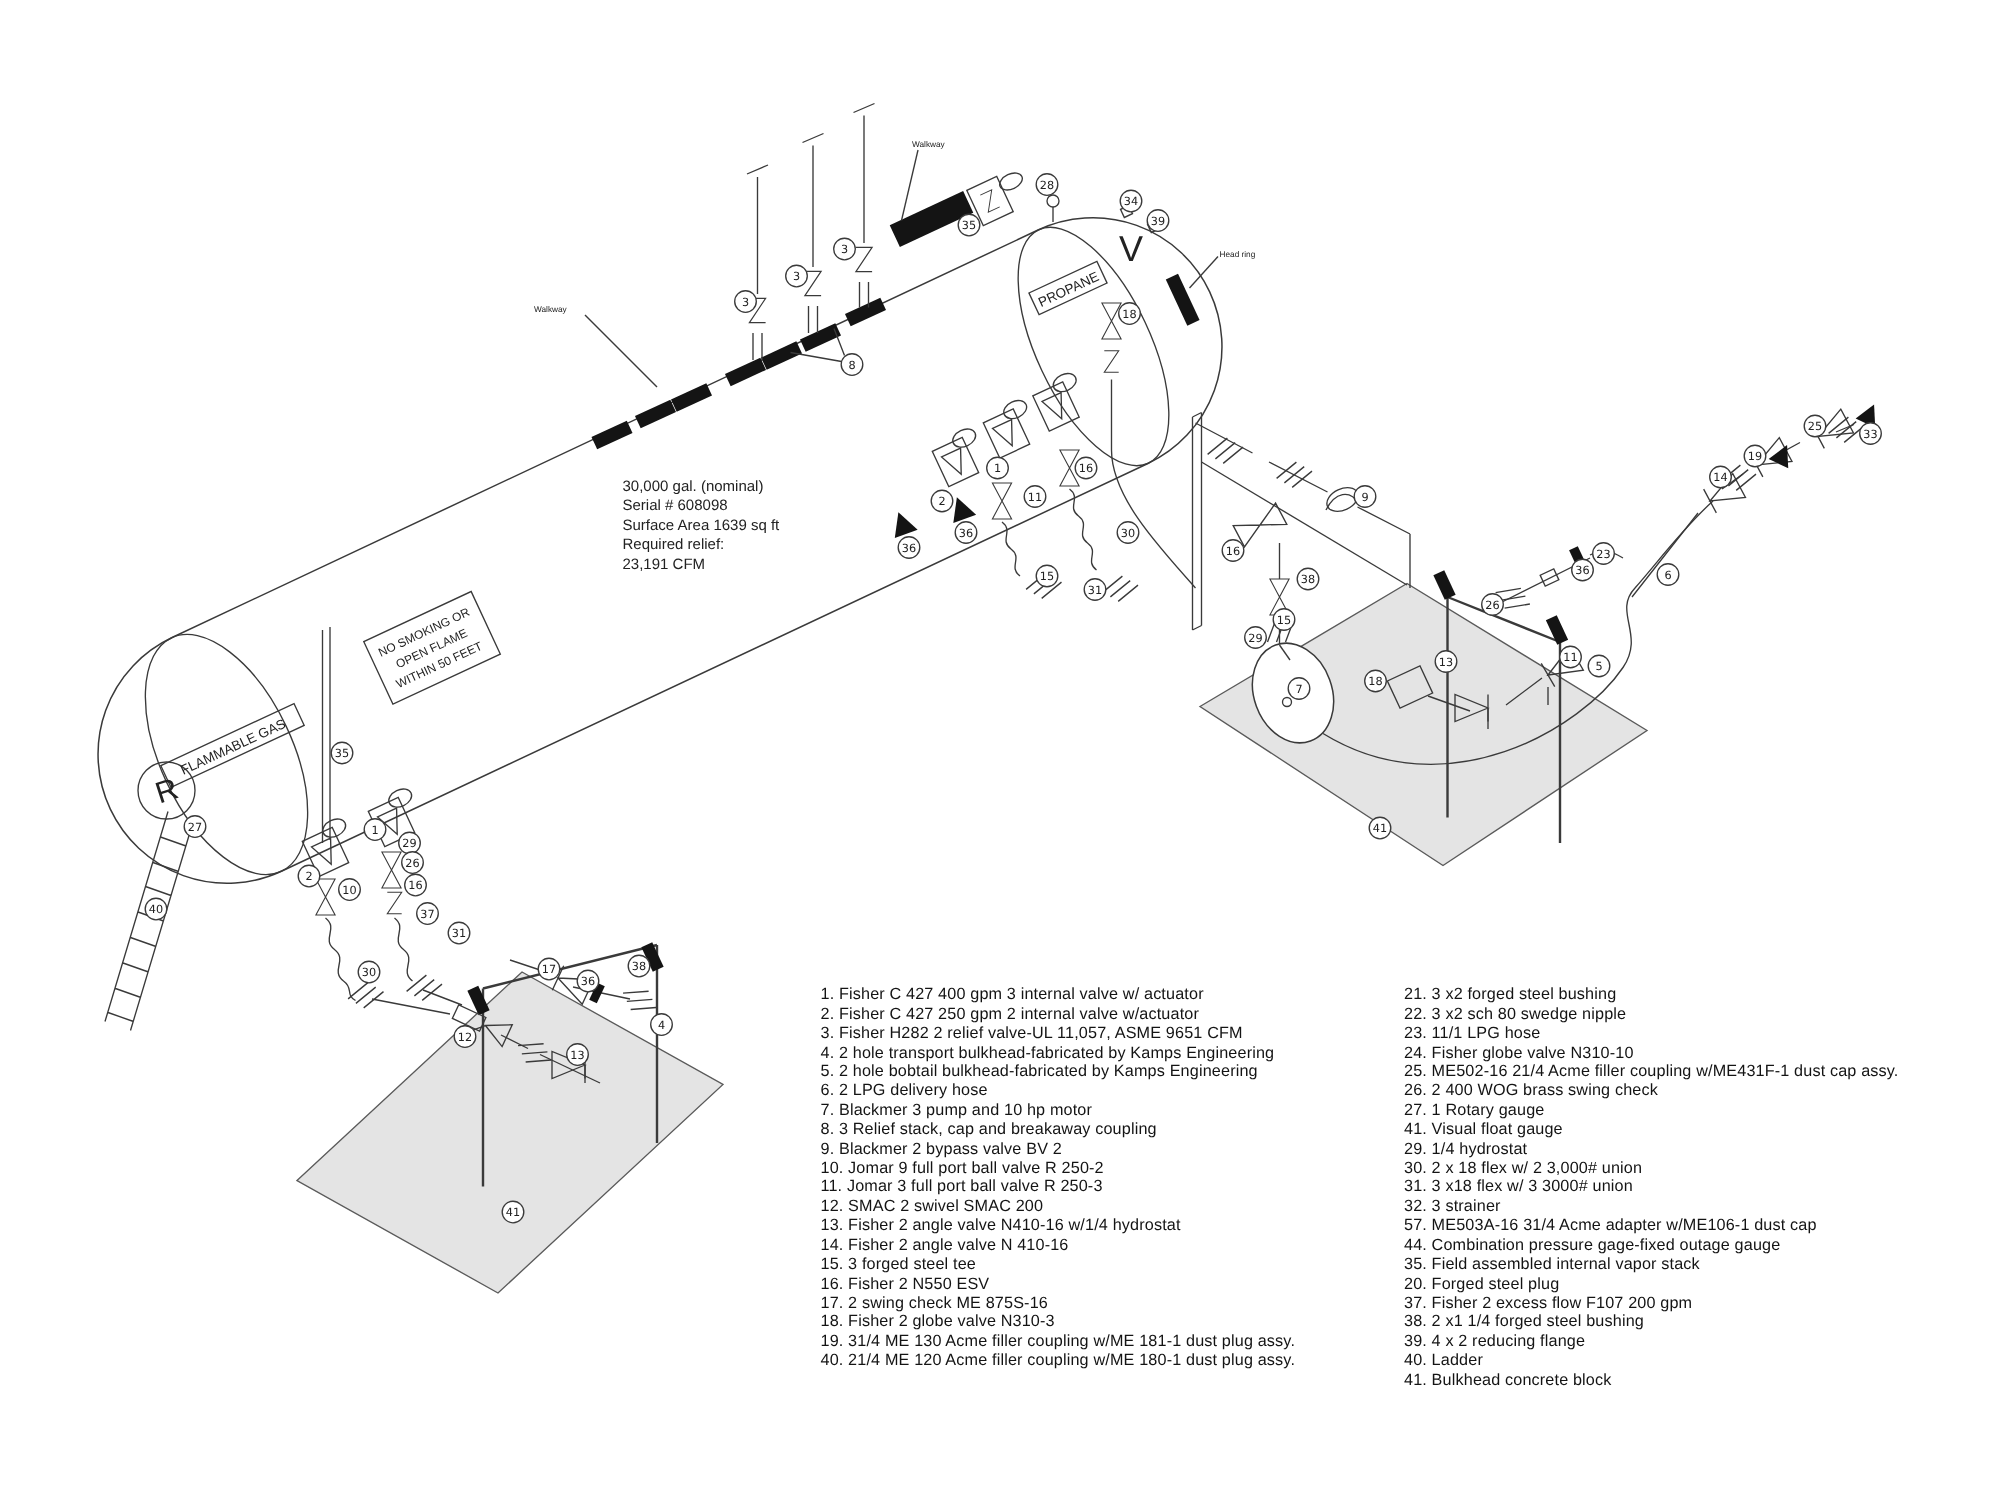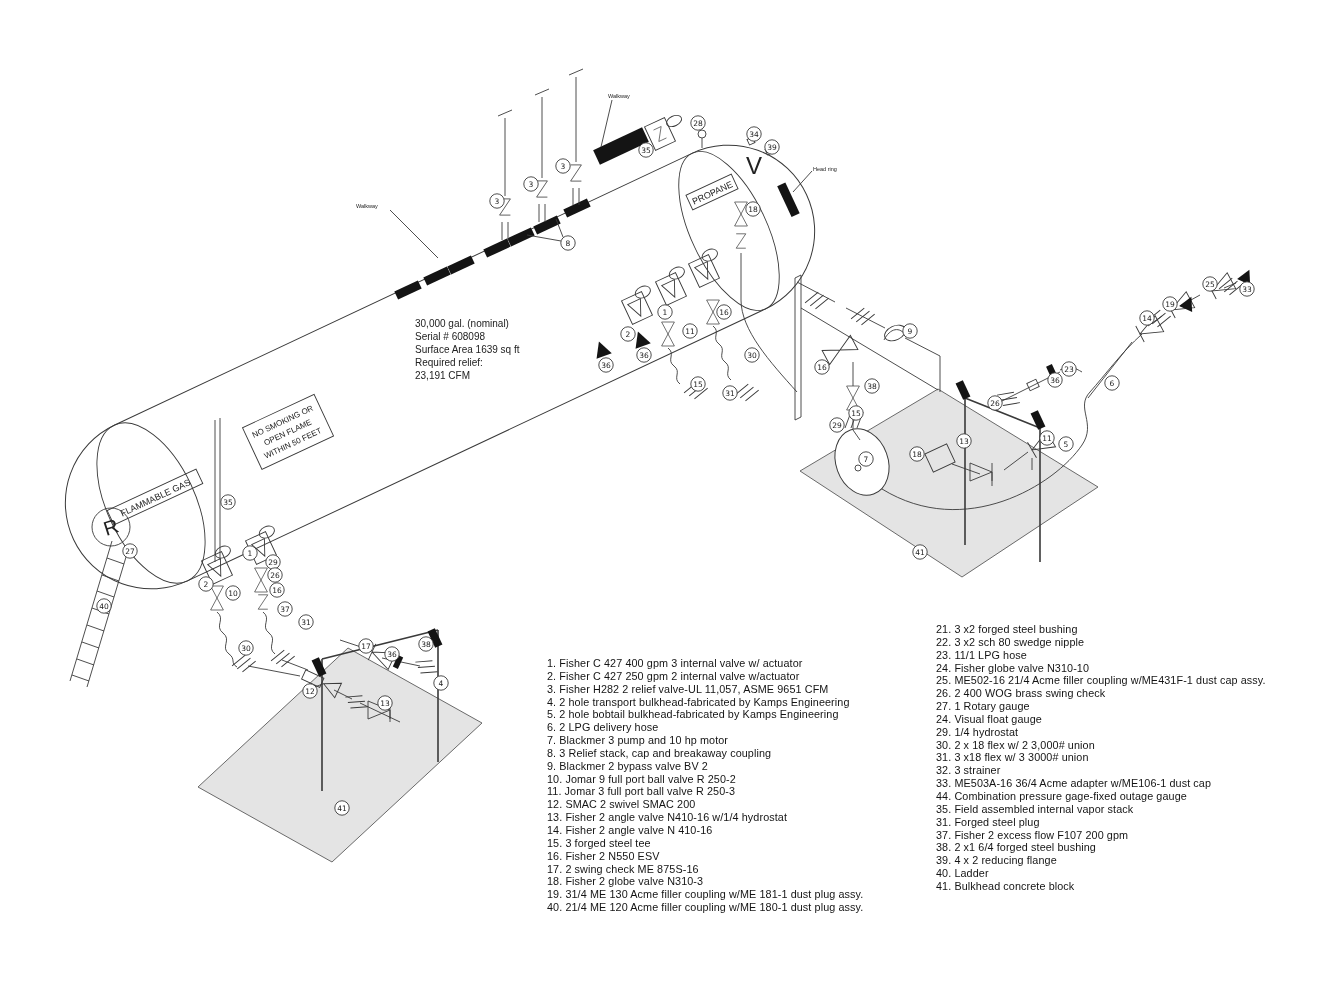--- a/index.html
+++ b/index.html
@@ -14,21 +14,21 @@
   .t9{font:9px "Liberation Sans",sans-serif;fill:#222;}
   .t8{font:8px "Liberation Sans",sans-serif;fill:#222;}
   .t6{font:5.5px "Liberation Sans",sans-serif;fill:#222;}
   .tV{font:24px "Liberation Sans",sans-serif;fill:#222;}
   .tR{font:20px "Liberation Sans",sans-serif;fill:#222;}
   .callout-circle{fill:#fff;stroke:#3a3a3a;stroke-width:0.9;}
   .callout-num{font:7.5px "DejaVu Sans",sans-serif;text-anchor:middle;fill:#222;}
   .legend{position:absolute;color:#141414;font:10.8px/12.85px "Liberation Sans",sans-serif;
           letter-spacing:.1px;white-space:nowrap;}
   .legend-left{left:527px;top:657px;width:340px;margin-left:20px;}
-  .legend-right{left:936px;top:623px;width:340px;}
+  .legend-right{left:936px;top:657px;width:340px;}
 </style>
 </head>
 <body>
 
 <div class="stage">
 <svg width="1331" height="992" viewBox="0 0 1331 992">
   <defs>
     <g id="sym-union">
           <path class="ln" d="M-2,-8 L-8,8 M4,-8 L-2,8 M10,-8 L4,8"></path>
         </g>
@@ -518,28 +518,28 @@
       <div class="legend-item">40. 21/4  ME 120 Acme filler coupling w/ME 180-1 dust plug assy.</div>
     </div>
 <div class="legend legend-right" id="legend-right">
       <div class="legend-item">21. 3 x2  forged steel bushing</div>
       <div class="legend-item">22. 3 x2  sch 80 swedge nipple</div>
       <div class="legend-item">23. 11/1  LPG hose</div>
       <div class="legend-item">24. Fisher globe valve N310-10</div>
       <div class="legend-item">25. ME502-16  21/4  Acme filler coupling w/ME431F-1 dust cap assy.</div>
       <div class="legend-item">26. 2  400 WOG brass swing check</div>
       <div class="legend-item">27. 1  Rotary gauge</div>
-      <div class="legend-item">24. Visual float gauge</div>
+      <div class="legend-item">41. Visual float gauge</div>
       <div class="legend-item">29. 1/4  hydrostat</div>
       <div class="legend-item">30. 2 x 18  flex w/ 2  3,000# union</div>
       <div class="legend-item">31. 3 x18  flex w/ 3  3000# union</div>
       <div class="legend-item">32. 3  strainer</div>
-      <div class="legend-item">33. ME503A-16 36/4  Acme adapter w/ME106-1 dust cap</div>
+      <div class="legend-item">57. ME503A-16 31/4  Acme adapter w/ME106-1 dust cap</div>
       <div class="legend-item">44. Combination pressure gage-fixed outage gauge</div>
       <div class="legend-item">35. Field assembled internal vapor stack</div>
-      <div class="legend-item">31. Forged steel plug</div>
+      <div class="legend-item">20. Forged steel plug</div>
       <div class="legend-item">37. Fisher 2  excess flow F107 200 gpm</div>
-      <div class="legend-item">38. 2 x1 6/4  forged steel bushing</div>
+      <div class="legend-item">38. 2 x1 1/4  forged steel bushing</div>
       <div class="legend-item">39. 4  x 2  reducing flange</div>
       <div class="legend-item">40. Ladder</div>
       <div class="legend-item">41. Bulkhead concrete block</div>
     </div>
 </div>
 
 </body></html>

